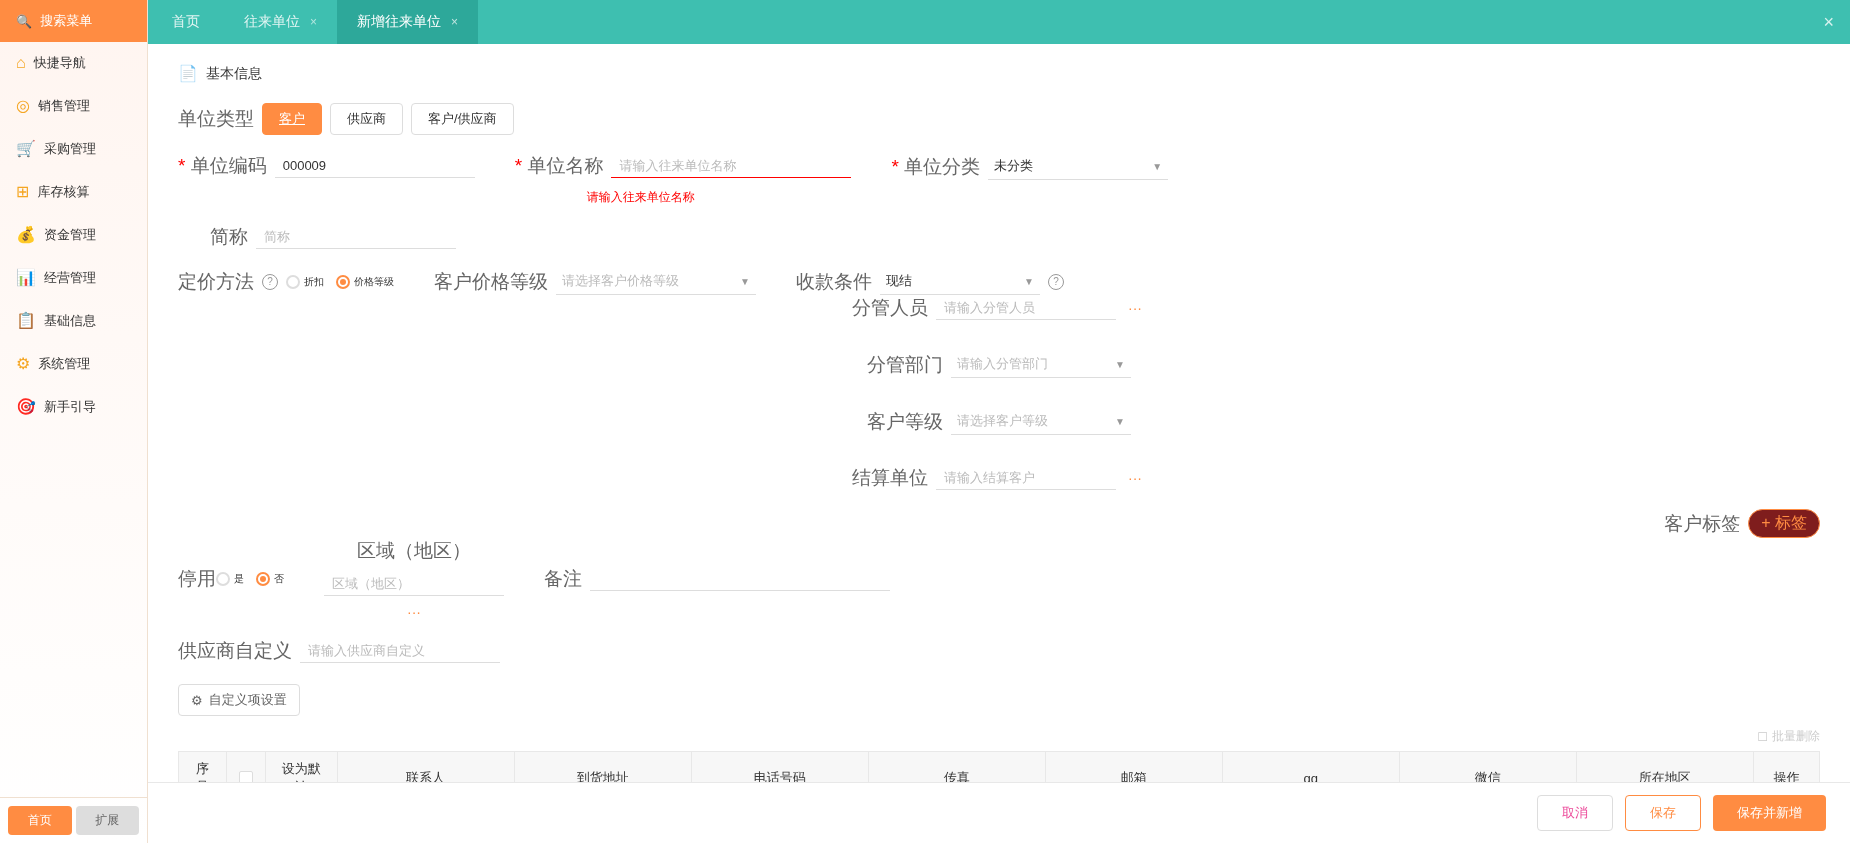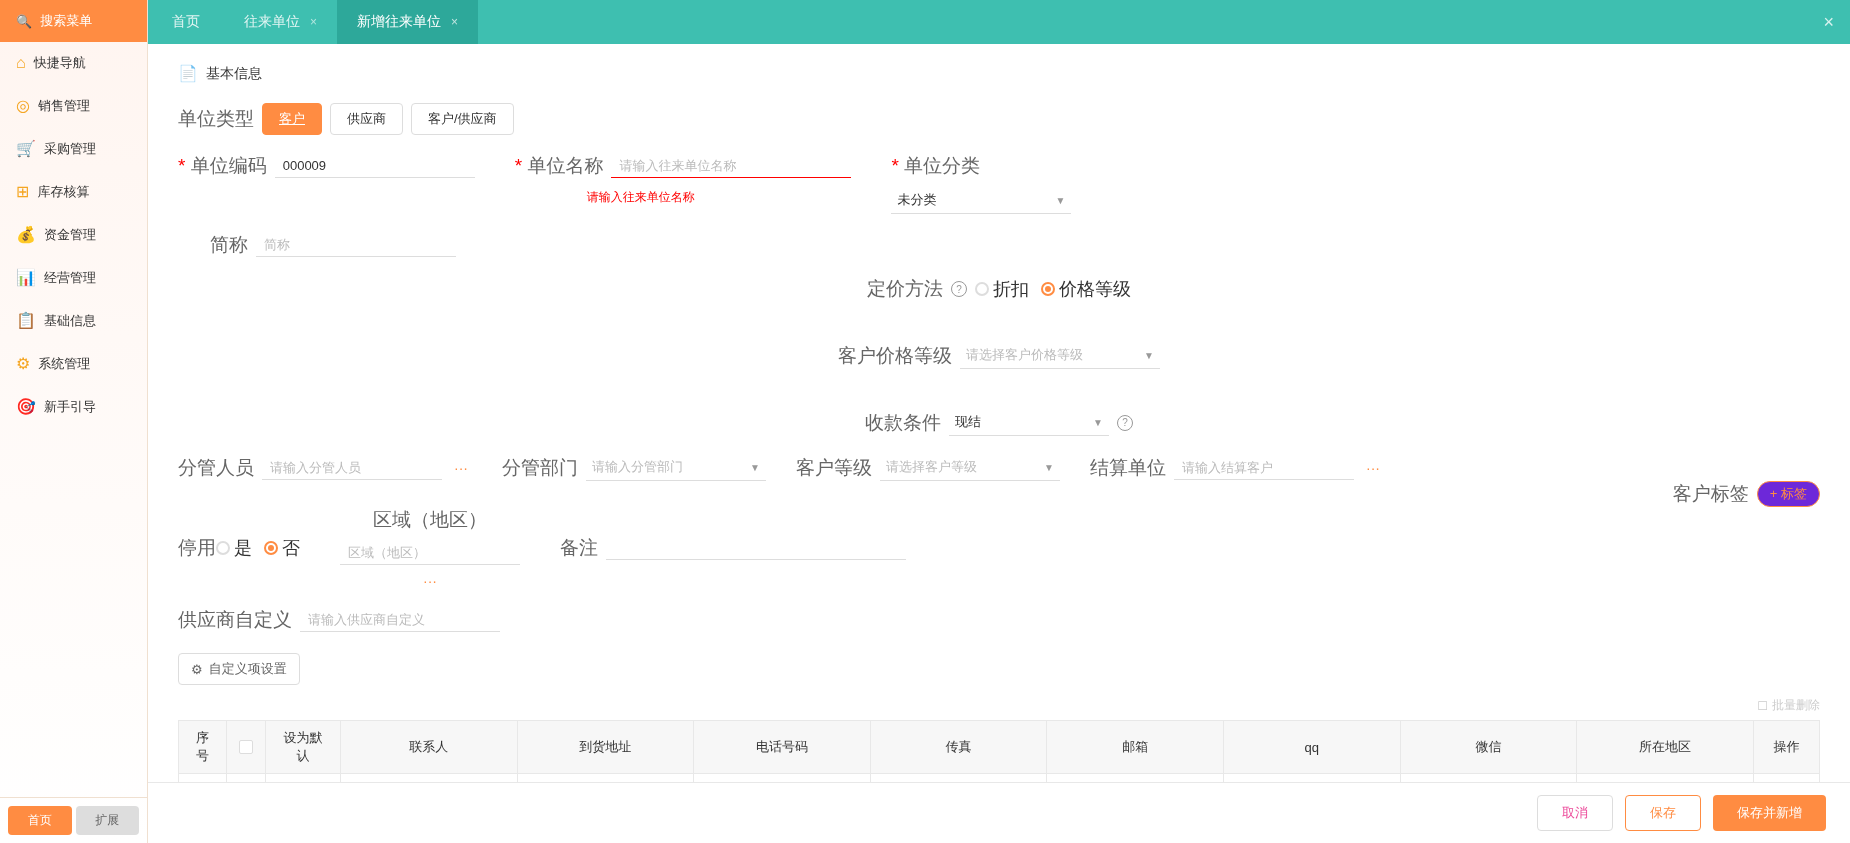--- a/index.html
+++ b/index.html
@@ -207,21 +207,21 @@
     .radio-group {
       display: flex;
       align-items: center;
       gap: 12px;
     }
     .radio-item {
       display: flex;
       align-items: center;
       gap: 4px;
       cursor: pointer;
-      font-size: 18px;
+      font-size: 10px;
       color: #333;
     }
     .radio-circle {
       width: 14px;
       height: 14px;
       border-radius: 50%;
       border: 2px solid #ddd;
       display: flex;
       align-items: center;
       justify-content: center;
@@ -246,23 +246,23 @@
 
     
     .tag-btn {
       display: flex;
       align-items: center;
       gap: 4px;
       border: 1px solid #ff8c42;
       border-radius: 20px;
       padding: 3px 12px;
       color: #ff8c42;
-      font-size: 13px;
-      cursor: pointer;
-      background: #6d28d9;
+      font-size: 16px;
+      cursor: pointer;
+      background: #7f1d1d;
     }
 
     
     .more-dots {
       color: #ff8c42;
       cursor: pointer;
       padding: 0 4px;
       font-size: 14px;
     }
 
@@ -479,35 +479,35 @@
       </div>
 
       <div style="display:flex;align-items:flex-start;gap:8px;flex-direction:column;">
         <div style="display:flex;align-items:center;gap:8px;">
           <span class="form-label required" style="white-space:nowrap;">单位名称</span>
           <input class="form-input error-border" style="width: 240px; border-bottom: 1px solid red;" type="text" placeholder="请输入往来单位名称">
         </div>
         <span class="error-text" style="margin-left:72px;">请输入往来单位名称</span>
       </div>
 
-      <div style="display:flex;align-items:flex-start;gap:8px;flex-direction:column;">
+      <div style="display:flex;align-items:center;gap:8px;">
         <span class="form-label required" style="white-space:nowrap;">单位分类</span>
         <div class="select-wrapper" style="width:180px;">
           <span class="select-value">未分类</span>
           <span class="select-arrow">▼</span>
         </div>
       </div>
     </div>
 
     <div style="display:flex;align-items:center;gap:8px;margin-bottom:18px;">
       <span class="form-label" style="min-width:70px;text-align:right;">简称</span>
       <input class="form-input" style="width: 200px;" type="text" placeholder="简称">
     </div>
 
-    <div style="display:flex;align-items:center;gap:40px;margin-bottom:18px;flex-direction:column;">
+    <div style="display:flex;align-items:center;gap:40px;">
 
       <div style="display:flex;align-items:center;gap:8px;">
         <span class="form-label">定价方法</span>
         <span class="help-icon">?</span>
         <div class="radio-group">
           <div class="radio-item">
             <div class="radio-circle"></div>
             <span>折扣</span>
           </div>
           <div class="radio-item">
@@ -528,21 +528,21 @@
       <div style="display:flex;align-items:center;gap:8px;">
         <span class="form-label">收款条件</span>
         <div class="select-wrapper" style="width:160px;">
           <span class="select-value">现结</span>
           <span class="select-arrow">▼</span>
         </div>
         <span class="help-icon">?</span>
       </div>
     </div>
 
-    <div style="display:flex;align-items:center;gap:30px;">
+    <div style="display:flex;align-items:center;gap:30px;margin-bottom:18px;flex-direction:column;">
 
       <div style="display:flex;align-items:center;gap:8px;">
         <span class="form-label">分管人员</span>
         <input class="form-input" style="width: 180px;" type="text" placeholder="请输入分管人员">
         <span class="more-dots">···</span>
       </div>
 
       <div style="display:flex;align-items:center;gap:8px;">
         <span class="form-label">分管部门</span>
         <div class="select-wrapper" style="width:180px;">

